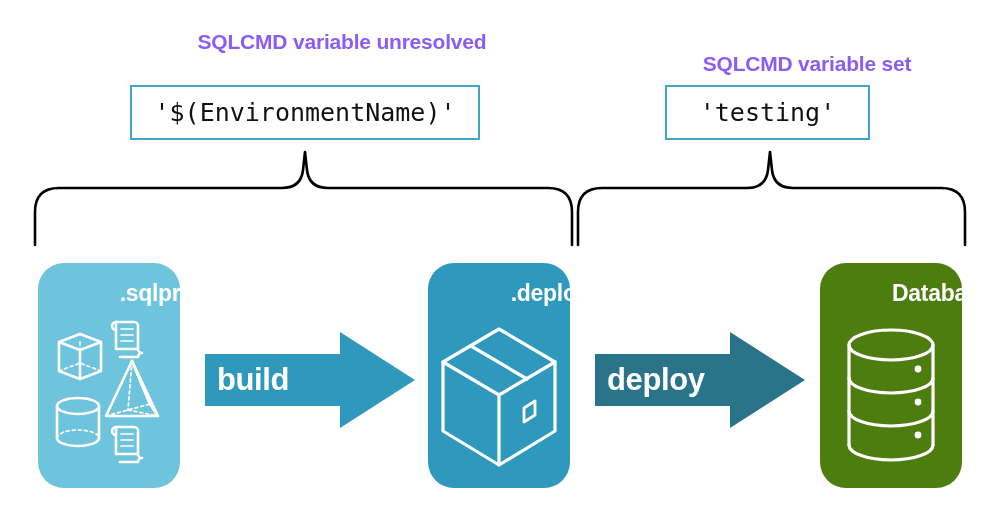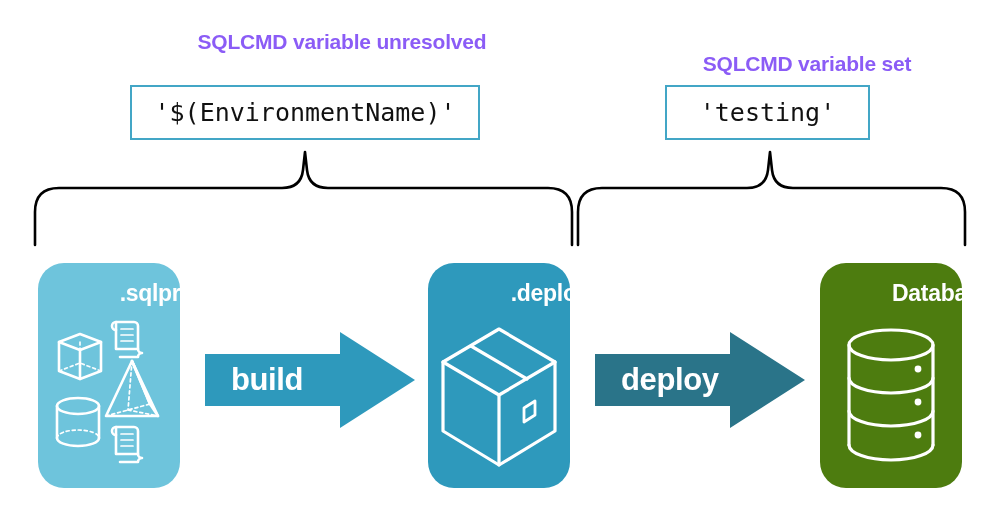--- a/index.html
+++ b/index.html
@@ -105,21 +105,21 @@
   }
   .arrow-label {
     position: absolute;
     top: 0;
     left: 0;
     width: 100%;
     height: 100%;
     display: flex;
     align-items: center;
     justify-content: flex-start;
-    padding-left: 26px;
+    padding-left: 12px;
     box-sizing: border-box;
     color: #ffffff;
     font-family: "Liberation Sans", sans-serif;
     font-weight: bold;
     font-size: 31px;
     letter-spacing: -0.4px;
     white-space: nowrap;
   }
   #arrow-build  { left: 205px; top: 332px; width: 210px; height: 96px; }
   #arrow-deploy { left: 595px; top: 332px; width: 210px; height: 96px; }

